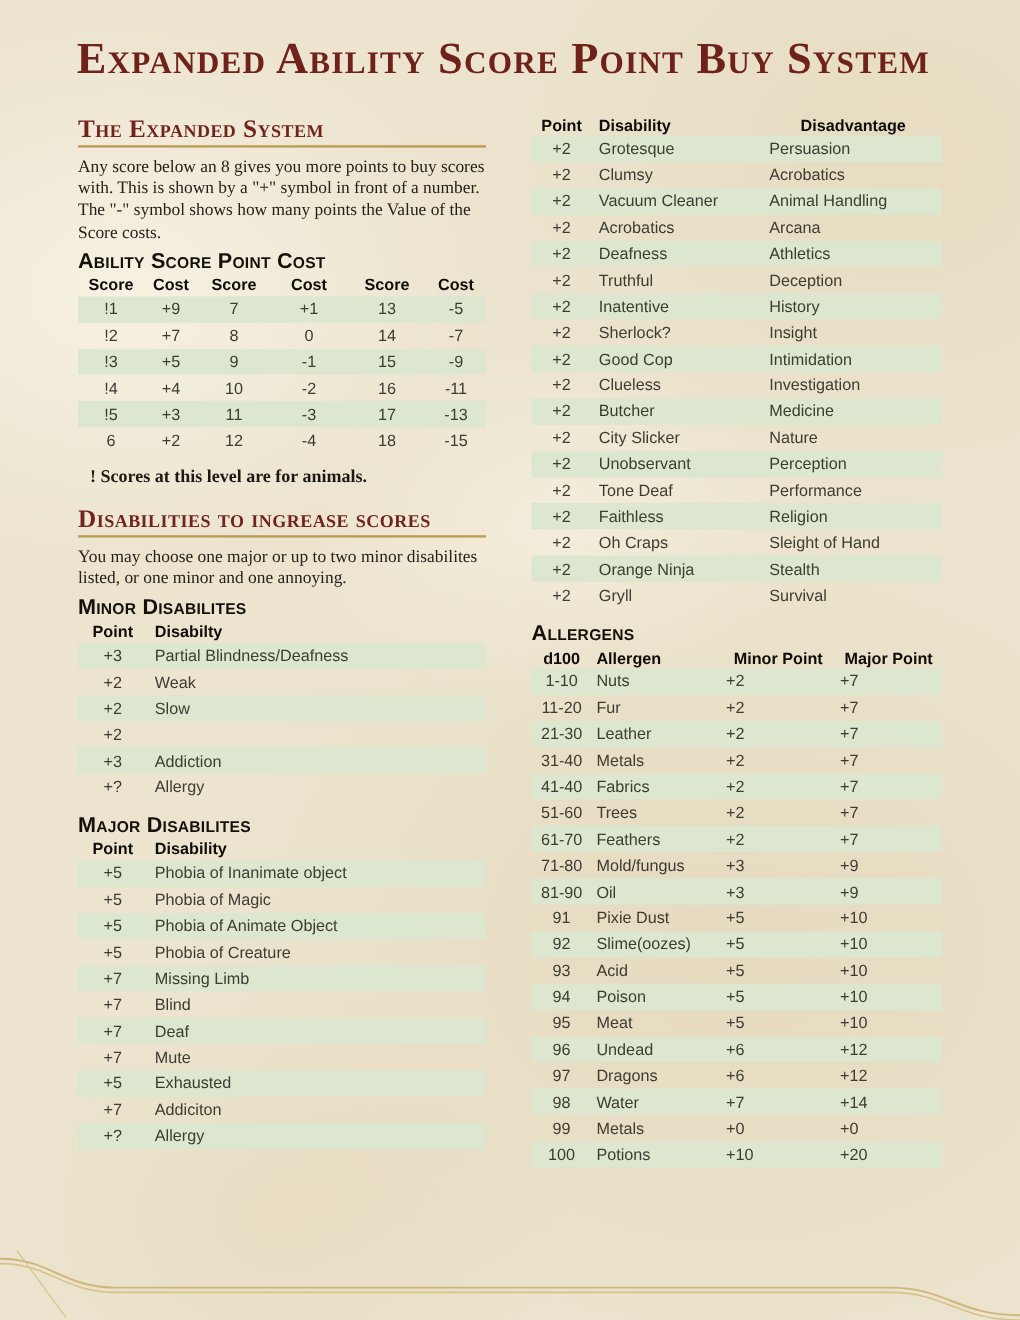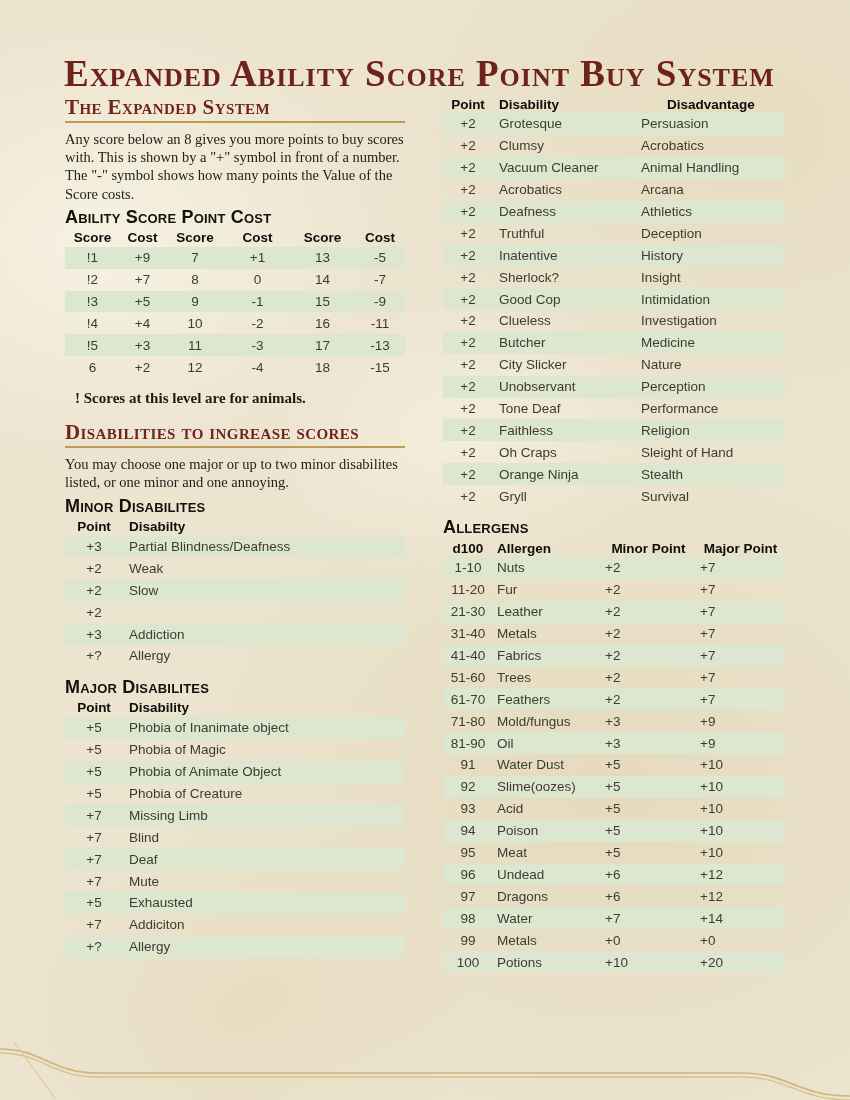--- a/index.html
+++ b/index.html
@@ -9,21 +9,21 @@
     background-image:
       radial-gradient(ellipse 420px 320px at 12% 22%, rgba(255,252,242,0.55), transparent 70%),
       radial-gradient(ellipse 520px 420px at 88% 12%, rgba(221,205,166,0.35), transparent 72%),
       radial-gradient(ellipse 640px 520px at 72% 72%, rgba(217,200,158,0.35), transparent 72%),
       radial-gradient(ellipse 340px 280px at 28% 92%, rgba(222,206,168,0.32), transparent 70%),
       radial-gradient(ellipse 300px 220px at 55% 40%, rgba(255,251,238,0.4), transparent 70%);
     overflow:hidden;
     font-family:"Liberation Sans", sans-serif;
   }
   .title {
-    position:absolute; left:64px; top:52px; margin:0;
+    position:absolute; left:64px; top:28px; margin:0;
     font-family:"Liberation Serif", serif; font-variant:small-caps; font-weight:bold;
     font-size:37px; letter-spacing:1px; color:#6f221a; white-space:nowrap;
   }
   .col { position:absolute; }
   .col-left  { left:65px;  top:95px; width:340px; }
   .col-right { left:443px; top:93px; width:342px; }
 
   h2 {
     margin:0; font-family:"Liberation Serif", serif; font-variant:small-caps; font-weight:bold;
     font-size:21px; line-height:24px; color:#71241b; letter-spacing:0.4px;
@@ -431,21 +431,21 @@
 
         <div class="row g-aller">
           <span class="c">81-90</span>
           <span class="l pl2">Oil</span>
           <span class="l pl2">+3</span>
           <span class="l pl2">+9</span>
         </div>
 
         <div class="row g-aller">
           <span class="c">91</span>
-          <span class="l pl2">Water Dust</span>
+          <span class="l pl2">Pixie Dust</span>
           <span class="l pl2">+5</span>
           <span class="l pl2">+10</span>
         </div>
 
         <div class="row g-aller">
           <span class="c">92</span>
           <span class="l pl2">Slime(oozes)</span>
           <span class="l pl2">+5</span>
           <span class="l pl2">+10</span>
         </div>

